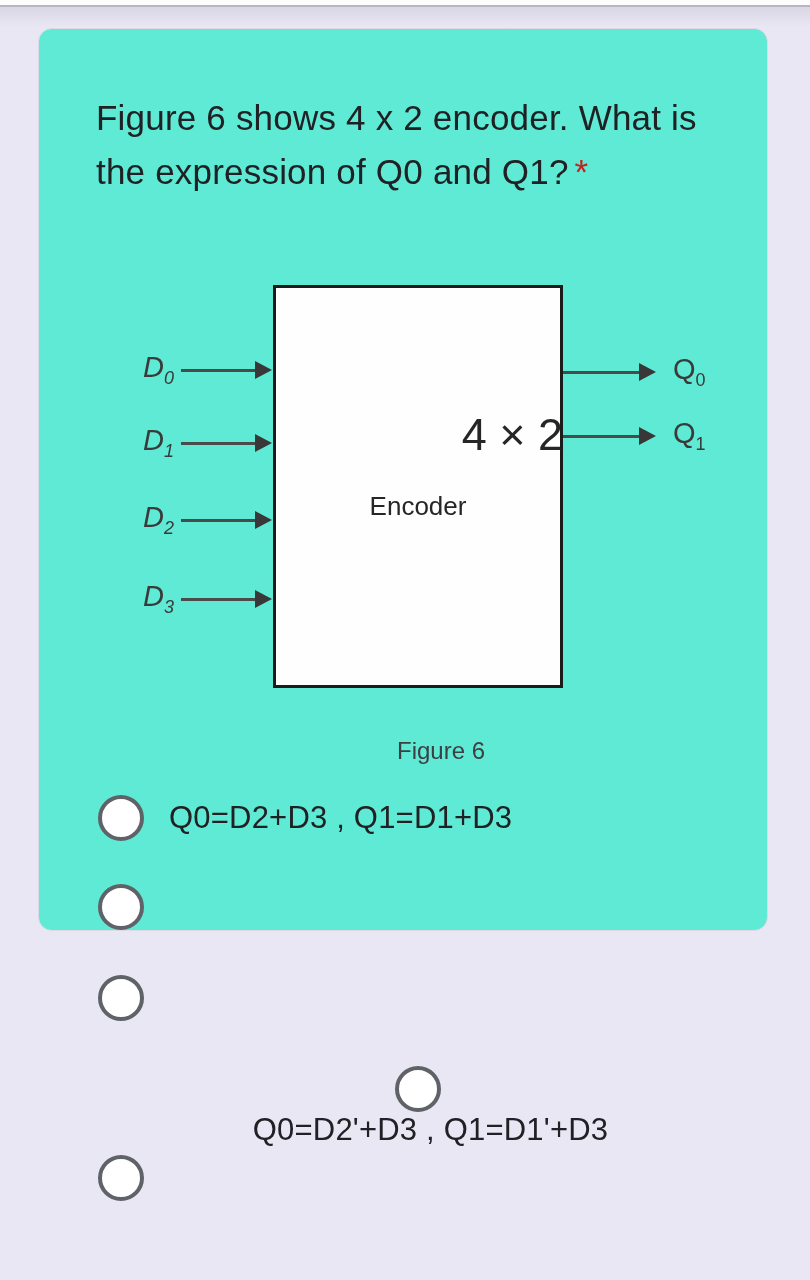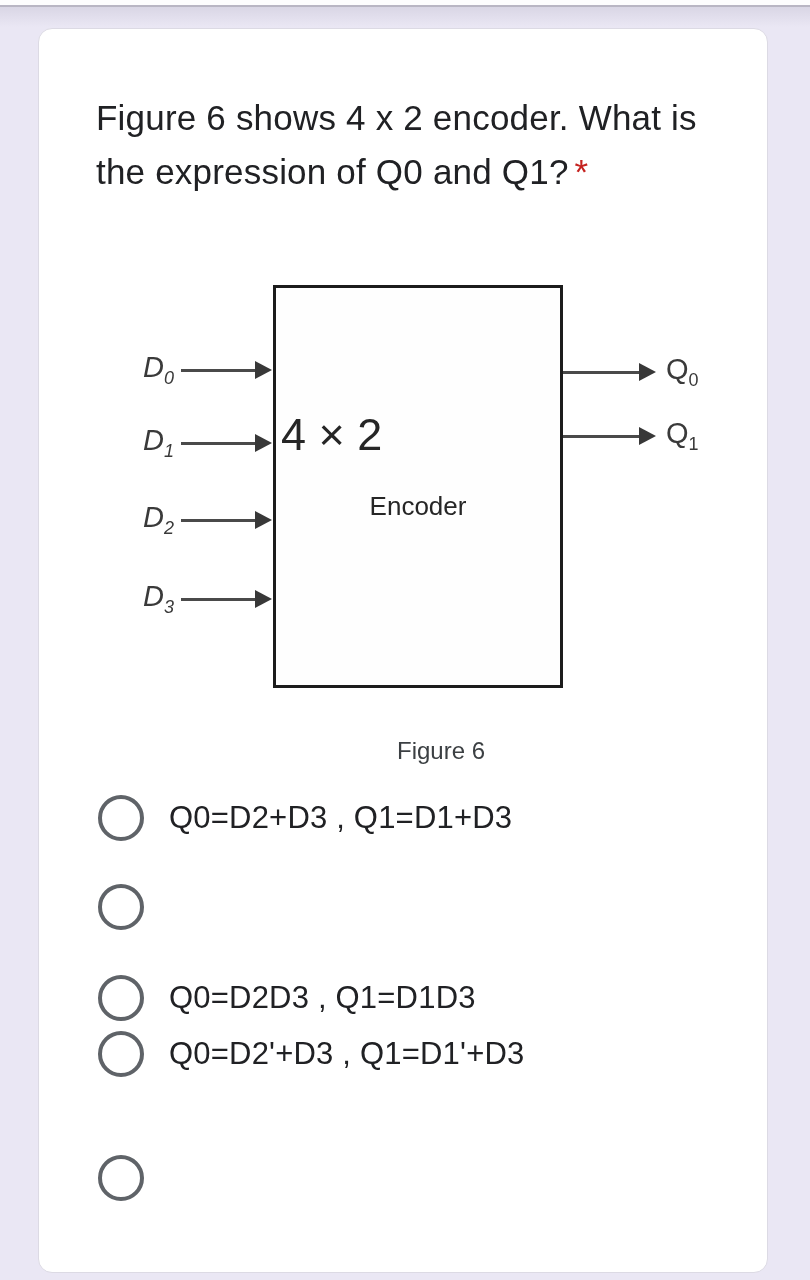--- a/index.html
+++ b/index.html
@@ -13,80 +13,80 @@
   .screen { position: absolute; inset: 0; }
 
   
   .top-white { position: absolute; left: 0; top: 0; width: 810px; height: 5px; background: #fdfdfe; }
   .top-line  { position: absolute; left: 0; top: 5px; width: 810px; height: 2px; background: #b9b6c4; }
   .top-shadow{ position: absolute; left: 0; top: 7px; width: 810px; height: 20px;
                background: linear-gradient(#d9d6e5, #eae7f4); }
 
   
   .card {
-    position: absolute; left: 38px; top: 28px; width: 730px; height: 1245px;
-    background: #ffffff; border: 1px solid #dcdae4; border-radius: 14px;
+    position: absolute; left: 38px; top: 28px; width: 730px; height: 903px;
+    background: #5eead4; border: 1px solid #dcdae4; border-radius: 14px;
   }
 
   
   .question {
     position: absolute; left: 57px; top: 62px; width: 620px;
     font-size: 35px; line-height: 54px; color: #202124; letter-spacing: 0.2px;
   }
   .req { color: #c5221f; margin-left: 6px; }
 
   
   .enc-box {
     position: absolute; left: 234px; top: 256px; width: 290px; height: 403px;
     border: 3px solid #1c1c1c; background: #fefefe;
   }
   .box-title {
     position: absolute; left: 234px; top: 380px; width: 290px;
-    text-align: left; font-size: 45px; color: #262626; padding-left: 8px;
+    text-align: right; font-size: 45px; color: #262626; padding-left: 8px;
   }
   .box-subtitle {
     position: absolute; left: 234px; top: 462px; width: 290px;
     text-align: center; font-size: 26px; color: #262626;
   }
   .pin-row { position: absolute; display: flex; align-items: center; height: 40px; }
   .pin-label { font-size: 29px; color: #3a3a3a; white-space: nowrap; }
   .pin-label sub { font-size: 0.62em; }
   .wire { height: 3px; background: #4a4a4a; }
   .head {
     width: 0; height: 0;
     border-top: 9px solid transparent; border-bottom: 9px solid transparent;
     border-left: 17px solid #383838;
   }
   .in-row  { left: 104px; }
   .in-row .pin-label { width: 38px; font-style: italic; }
   .in-row .wire { width: 74px; }
   .out-row { left: 524px; }
   .out-row .wire { width: 76px; }
-  .out-row .pin-label { margin-left: 10px; }
+  .out-row .pin-label { margin-left: 17px; }
 
   .caption {
     position: absolute; left: 0; top: 708px; width: 730px;
     text-align: center; font-size: 24px; color: #3c4043; margin-left: 37px;
   }
 
   
   .opt-row {
     position: absolute; left: 59px; height: 46px; width: 640px;
     display: flex; align-items: center;
   }
   .radio {
     width: 46px; height: 46px; border-radius: 50%;
     border: 4px solid #5f6368; background: #ffffff; flex: 0 0 auto;
   }
   .opt-label {
     margin-left: 25px; font-size: 31px; color: #202124; letter-spacing: 0.2px;
     white-space: nowrap;
   }
   .r1 { top: 766px; } .r2 { top: 855px; } .r3 { top: 946px; }
-  .r4 { top: 1002px; } .r5 { top: 1126px; }
+  .r4 { top: 1037px; flex-direction: column; } .r5 { top: 1126px; }
 </style>
 </head>
 <body>
 
 <div class="screen">
   <div class="top-white"></div>
   <div class="top-line"></div>
   <div class="top-shadow"></div>
 
   <div class="card">
@@ -135,21 +135,20 @@
 
     <div class="opt-row r1">
       <div class="radio"></div>
       <div class="opt-label">Q0=D2+D3 , Q1=D1+D3</div>
     </div>
     <div class="opt-row r2">
       <div class="radio"></div>
     </div>
     <div class="opt-row r3">
       <div class="radio"></div>
-      <div class="opt-label">Q0=D2D3 , Q1=D1D3</div>
     </div>
     <div class="opt-row r4">
       <div class="radio"></div>
       <div class="opt-label">Q0=D2'+D3 , Q1=D1'+D3</div>
     </div>
     <div class="opt-row r5">
       <div class="radio"></div>
     </div>
 
   </div>

